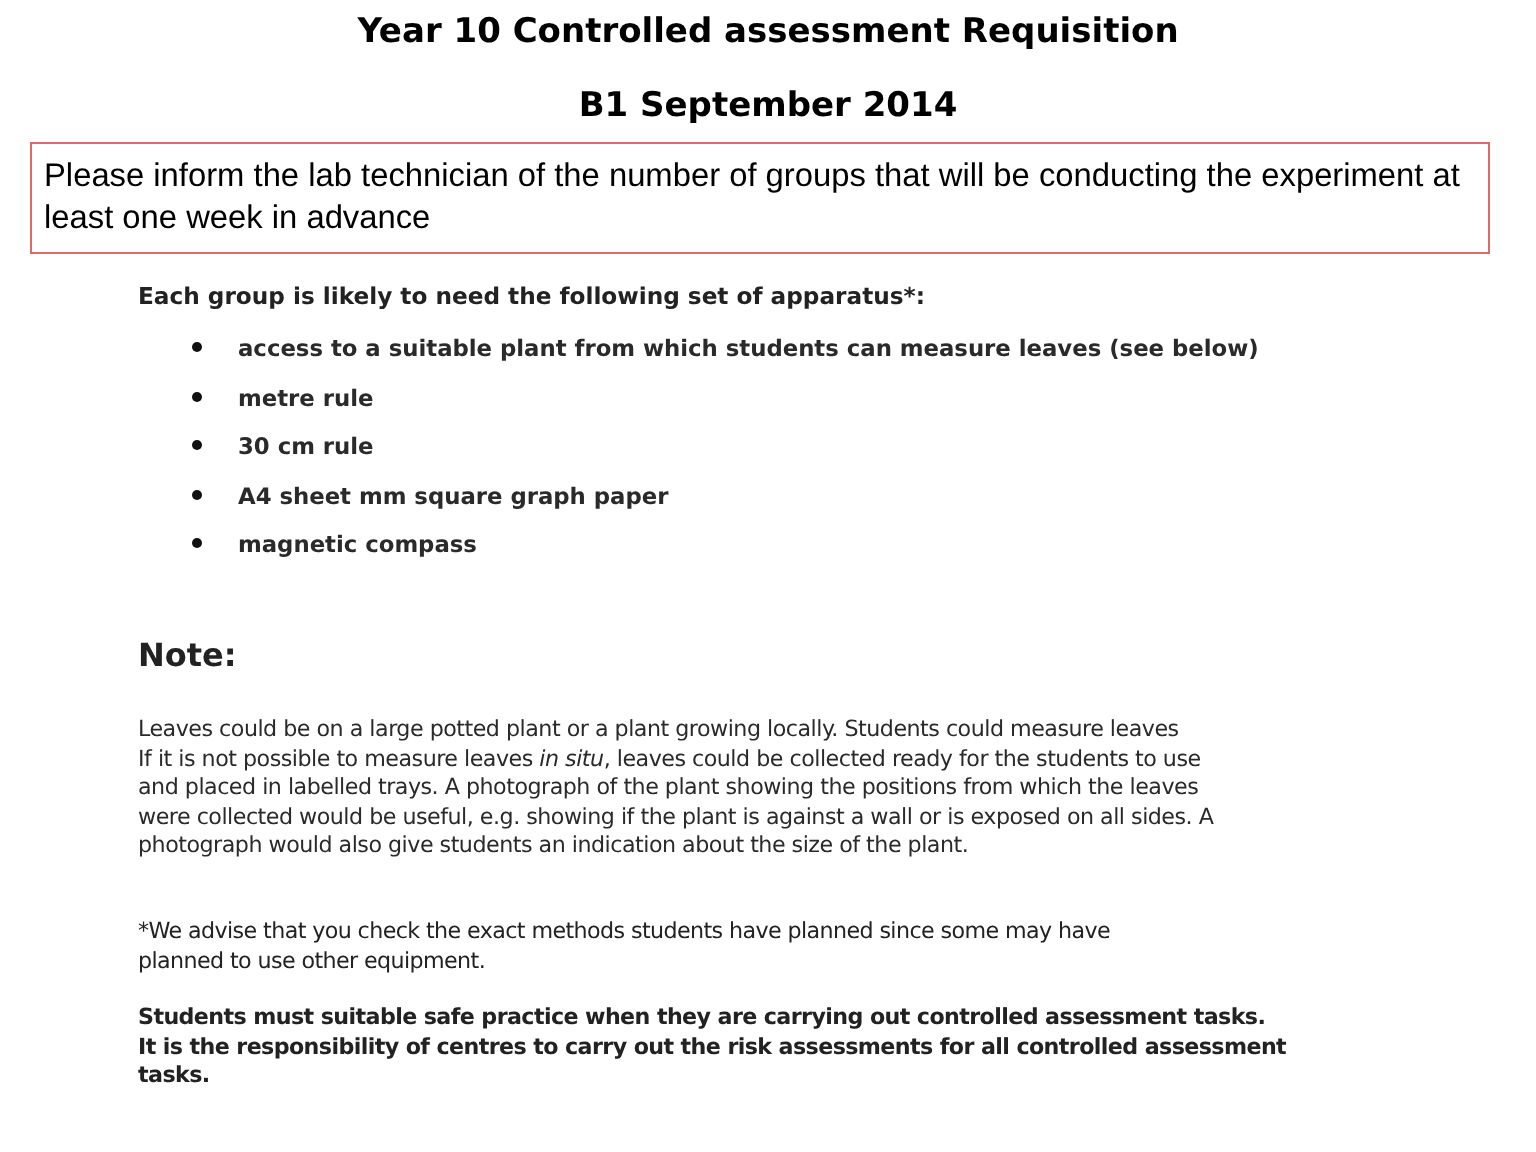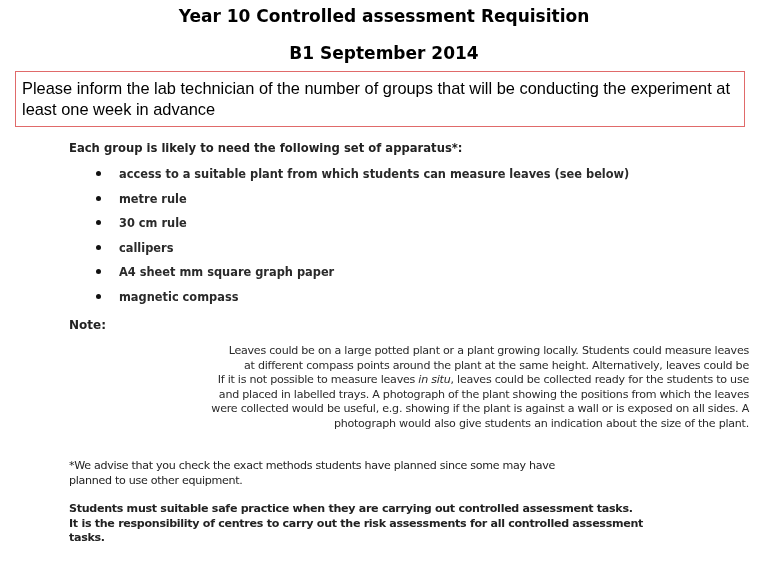--- a/index.html
+++ b/index.html
@@ -33,25 +33,25 @@
       position: relative; height: 24.6px; line-height: 16px;
       font-size: 11.4px; padding-left: 50px; color: #2a2a2a; font-weight: bold;
     }
     .apparatus-list li .bullet {
       position: absolute; left: 27px; top: 5px; width: 5px; height: 5px;
       border-radius: 50%; background: #111;
     }
 
     .note-heading {
       position: absolute; top: 318px; left: 0;
-      font-weight: bold; font-size: 12px; color: #222;
+      font-weight: bold; font-size: 16px; color: #222;
     }
     .note-body {
-      position: absolute; top: 344px; left: 0; width: 680px;
-      font-size: 11.1px; line-height: 14.6px; color: #2a2a2a; letter-spacing: -0.25px; text-align: right;
+      position: absolute; top: 358px; left: 0; width: 680px;
+      font-size: 11.1px; line-height: 14.6px; color: #2a2a2a; letter-spacing: -0.25px;
     }
     .note-body .line { white-space: nowrap; }
 
     .advise {
       position: absolute; top: 459px; left: 0; width: 680px;
       font-weight: normal; font-size: 11.1px; line-height: 14.6px; color: #222; letter-spacing: -0.3px;
     }
     .safety {
       position: absolute; top: 502px; left: 0; width: 680px;
       font-weight: bold; font-size: 11.1px; line-height: 14.6px; color: #222; letter-spacing: -0.3px;
@@ -65,29 +65,27 @@
 <div class="title t2">B1 September 2014</div>
 
 <div class="notice">Please inform the lab technician of the number of groups that will be conducting the experiment at least one week in advance</div>
 
 <div class="doc">
   <div class="apparatus-heading">Each group is likely to need the following set of apparatus*:</div>
   <ul class="apparatus-list">
     <li><span class="bullet"></span><span>access to a suitable plant from which students can measure leaves (see below)</span></li>
     <li><span class="bullet"></span><span>metre rule</span></li>
     <li><span class="bullet"></span><span>30 cm rule</span></li>
-    <li><span class="bullet"></span><span>callipers</span></li>
     <li><span class="bullet"></span><span>A4 sheet mm square graph paper</span></li>
     <li><span class="bullet"></span><span>magnetic compass</span></li>
   </ul>
 
   <div class="note-heading">Note:</div>
   <div class="note-body">
     <div class="line">Leaves could be on a large potted plant or a plant growing locally.  Students could measure leaves</div>
-    <div class="line">at different compass points around the plant at the same height.  Alternatively, leaves could be</div>
     <div class="line"><span>If it is not possible to measure leaves </span><em>in situ</em><span>, leaves could be collected ready for the students to use</span></div>
     <div class="line">and placed in labelled trays.  A photograph of the plant showing the positions from which the leaves</div>
     <div class="line">were collected would be useful, e.g. showing if the plant is against a wall or is exposed on all sides.  A</div>
     <div class="line">photograph would also give students an indication about the size of the plant.</div>
   </div>
 
   <div class="advise">
     <div class="line">*We advise that you check the exact methods students have planned since some may have</div>
     <div class="line">planned to use other equipment.</div>
   </div>

